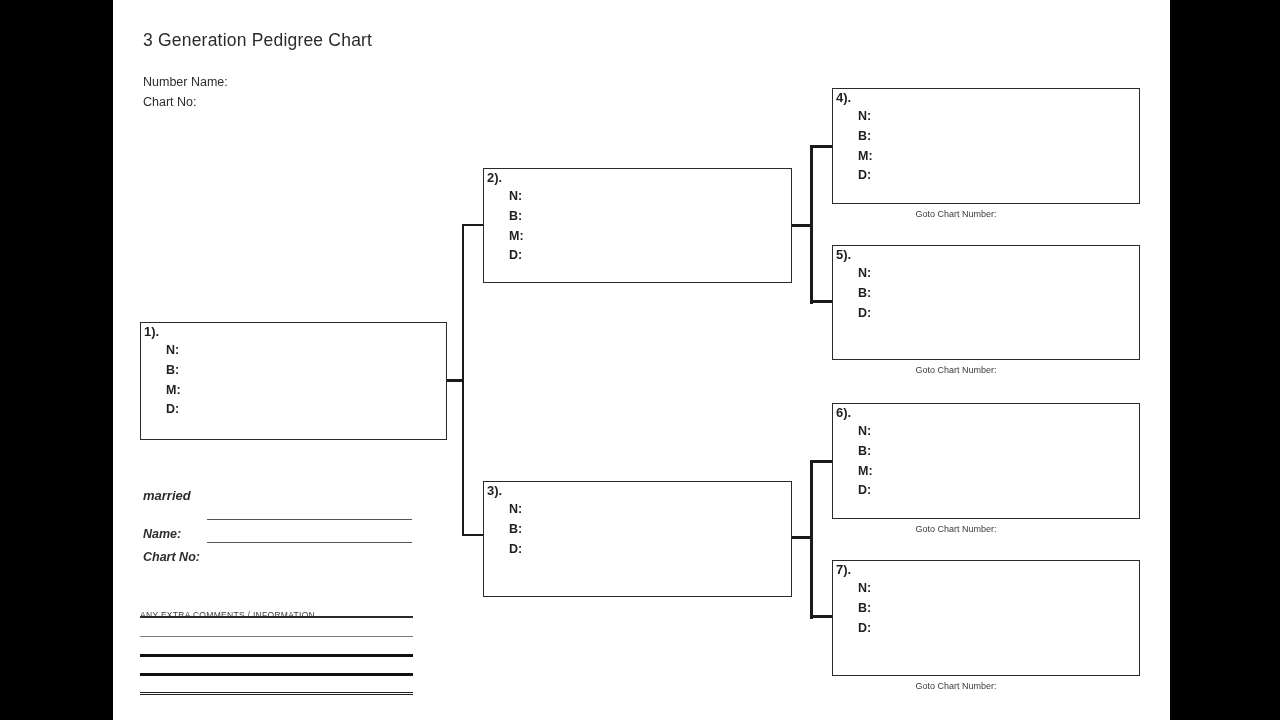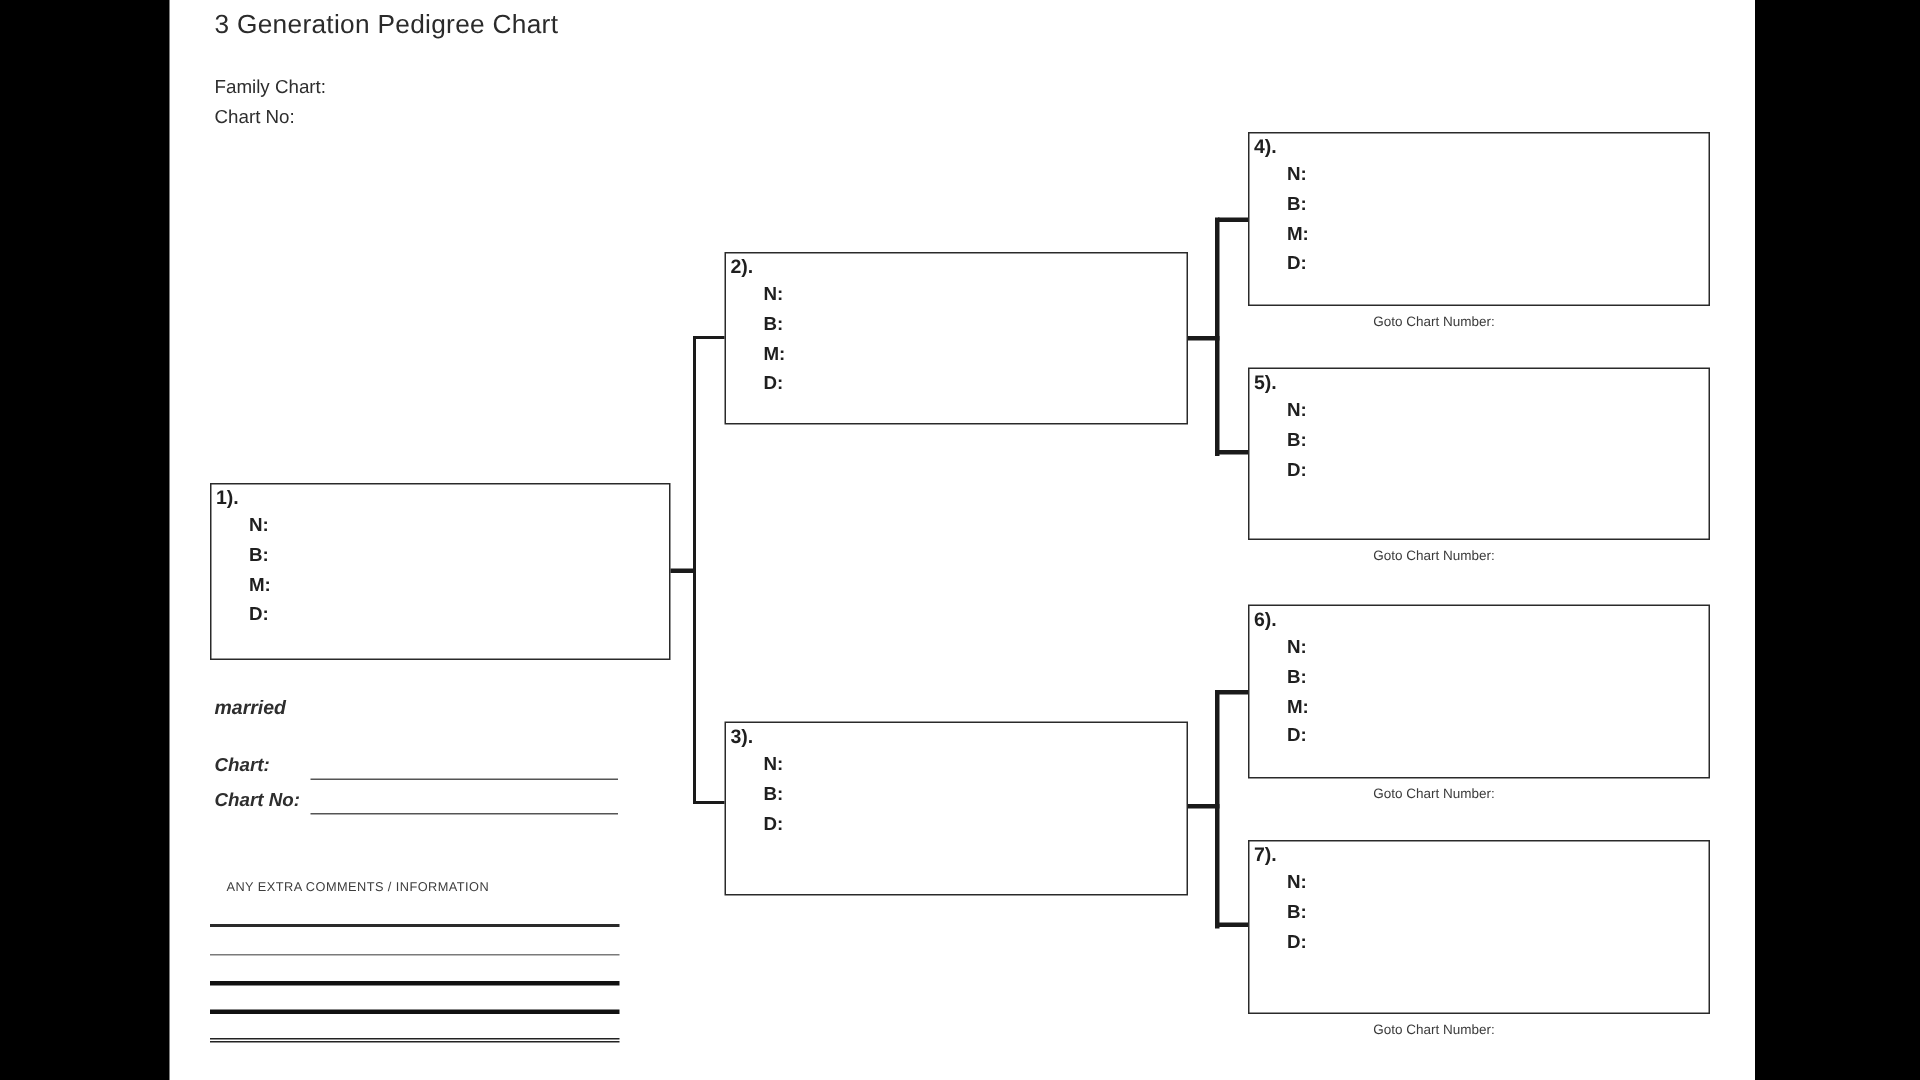--- a/index.html
+++ b/index.html
@@ -6,21 +6,21 @@
   body{
     width:1280px;height:720px;position:relative;overflow:hidden;
     background:#000;
     font-family:"Liberation Sans", sans-serif;
     color:#222;
   }
   .page{
     position:absolute;left:113px;top:0;width:1057px;height:720px;
     background:#fff;
   }
-  .abs{position:absolute;}
+  .abs{position:absolute;margin-top:24px;}
   .title{
     font-size:17.5px;color:#2b2b2b;letter-spacing:.2px;
   }
   .lbl{font-size:12.5px;color:#2e2e2e;}
   .bold{font-weight:bold;font-style:italic;}
   .pbox{
     position:absolute;background:#fff;
     border:1.5px solid #2a2a2a;
     box-sizing:border-box;
   }
@@ -50,21 +50,21 @@
 </style>
 </head>
 <body>
 
 <div class="pillar" style="left:0;width:113px;"></div>
 <div class="pillar" style="left:1170px;width:110px;"></div>
 
 <div class="page">
 
   <div class="abs title" style="left:30px;top:6px;">3 Generation Pedigree Chart</div>
-  <div class="abs lbl" style="left:30px;top:51px;">Family Chart:</div>
+  <div class="abs lbl" style="left:30px;top:51px;">Number Name:</div>
   <div class="abs lbl" style="left:30px;top:71px;">Chart No:</div>
 
   <div class="pbox" style="left:27px;top:322px;width:307px;height:118px;">
     <div class="pnum">1).</div>
     <div class="pfield">N:</div>
     <div class="pfield">B:</div>
     <div class="pfield">M:</div>
     <div class="pfield">D:</div>
   </div>
 
@@ -126,25 +126,25 @@
   <div class="line" style="left:679px;top:224px;width:21px;height:3px;"></div>
   <div class="line" style="left:699px;top:145px;width:20px;height:3px;"></div>
   <div class="line" style="left:699px;top:300px;width:20px;height:3px;"></div>
 
   <div class="line" style="left:697px;top:460px;width:3px;height:159px;"></div>
   <div class="line" style="left:679px;top:536px;width:21px;height:3px;"></div>
   <div class="line" style="left:699px;top:460px;width:20px;height:3px;"></div>
   <div class="line" style="left:699px;top:615px;width:20px;height:3px;"></div>
 
   <div class="abs lbl bold" style="left:30px;top:464px;font-size:13px;">married</div>
-  <div class="abs lbl bold" style="left:30px;top:503px;">Chart:</div>
+  <div class="abs lbl bold" style="left:30px;top:503px;">Name:</div>
   <div class="u-line" style="left:94px;top:519px;width:205px;"></div>
   <div class="abs lbl bold" style="left:30px;top:526px;">Chart No:</div>
   <div class="u-line" style="left:94px;top:542px;width:205px;"></div>
 
-  <div class="abs comments-head" style="left:38px;top:586px;">ANY EXTRA COMMENTS / INFORMATION</div>
+  <div class="abs comments-head" style="left:27px;top:586px;">ANY EXTRA COMMENTS / INFORMATION</div>
   <div class="line" style="left:27px;top:616px;width:273px;height:2px;background:#2a2a2a;"></div>
   <div class="line" style="left:27px;top:636px;width:273px;height:1px;background:#7a7a7a;"></div>
   <div class="line" style="left:27px;top:654px;width:273px;height:3px;background:#111;"></div>
   <div class="line" style="left:27px;top:673px;width:273px;height:3px;background:#111;"></div>
   <div class="dbl" style="left:27px;top:692px;width:273px;"></div>
 
 </div>
 
 </body></html>

